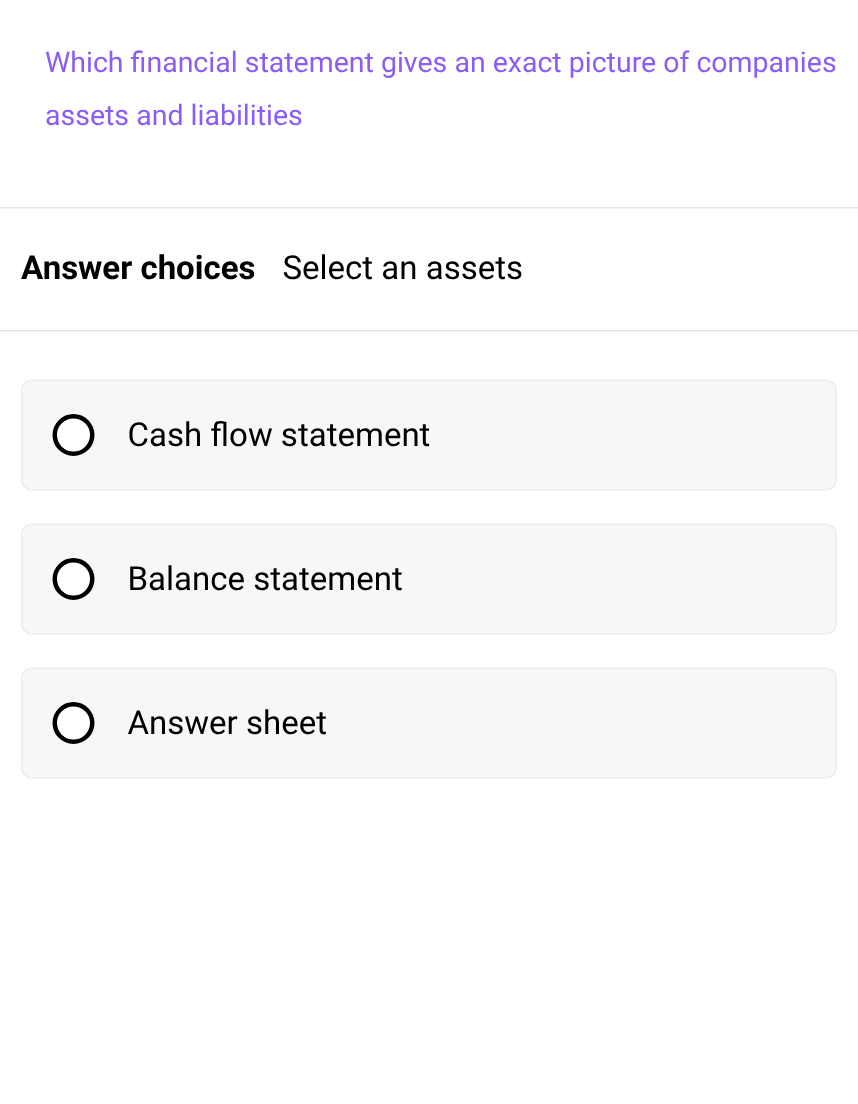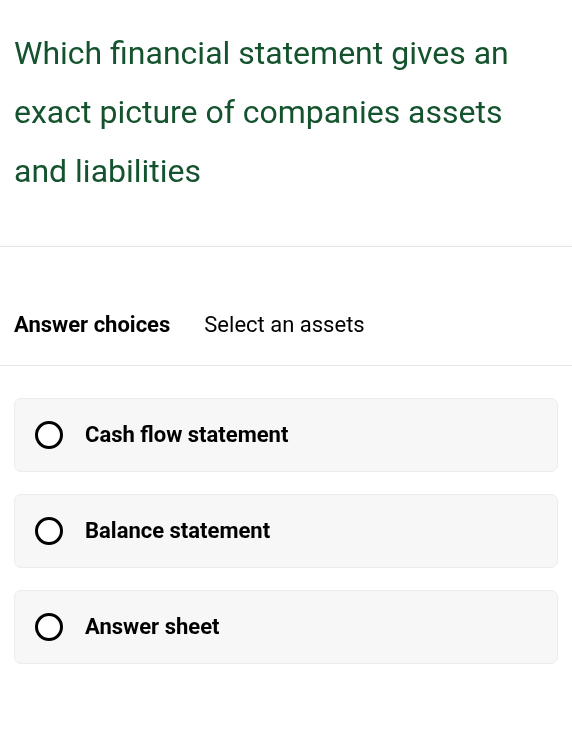--- a/index.html
+++ b/index.html
@@ -10,38 +10,38 @@
     body {
       font-family: -apple-system, BlinkMacSystemFont, "Segoe UI", Roboto, Helvetica, Arial, sans-serif;
       background: #ffffff;
       width: 572px;
       color: #000000;
     }
     .question-section {
       padding: 24px 14px 40px 14px;
     }
     .question-text {
-      font-size: 32px;
+      font-size: 19px;
       line-height: 1.85;
       font-weight: 400;
-      color: #14532d;
+      color: #8b5cf6;
+      margin-left: 16px;
     }
     .divider-section {
       border-top: 1px solid #e5e5e5;
       border-bottom: 1px solid #e5e5e5;
       padding: 28px 14px 28px 14px;
       background: #ffffff;
       margin-top: 4px;
       box-shadow: 0 -2px 3px rgba(0,0,0,0.02);
     }
     .answer-choices-row {
       display: flex;
       align-items: baseline;
-      gap: 34px;
-      margin-top: 37px;
+      gap: 18px;
     }
     .answer-choices-label {
       font-size: 22px;
       font-weight: 700;
       color: #000000;
     }
     .select-option-text {
       font-size: 22px;
       font-weight: 400;
       color: #000000;
@@ -63,21 +63,21 @@
       width: 28px;
       height: 28px;
       border: 3px solid #000000;
       border-radius: 50%;
       flex-shrink: 0;
       margin-right: 22px;
       background: #ffffff;
     }
     .option-label {
       font-size: 22px;
-      font-weight: 700;
+      font-weight: 400;
       color: #000000;
     }
   </style>
 </head>
 <body>
 
 <div class="question-section">
   <p class="question-text">Which financial statement gives an exact picture of companies assets and liabilities</p>
 </div>
 

